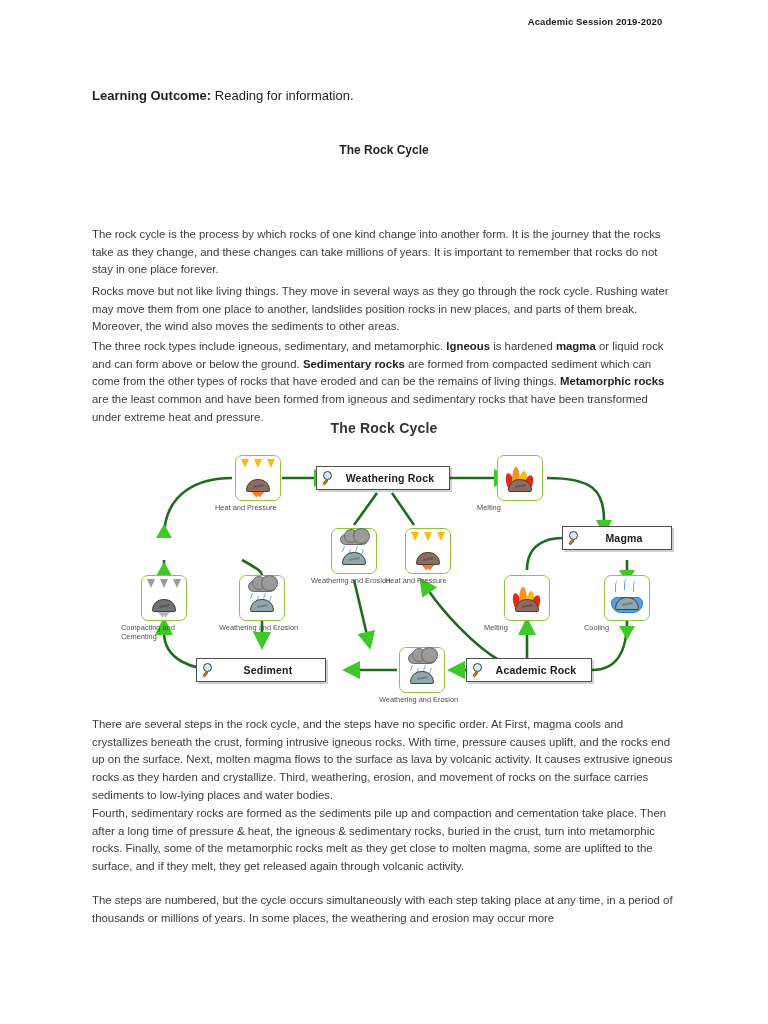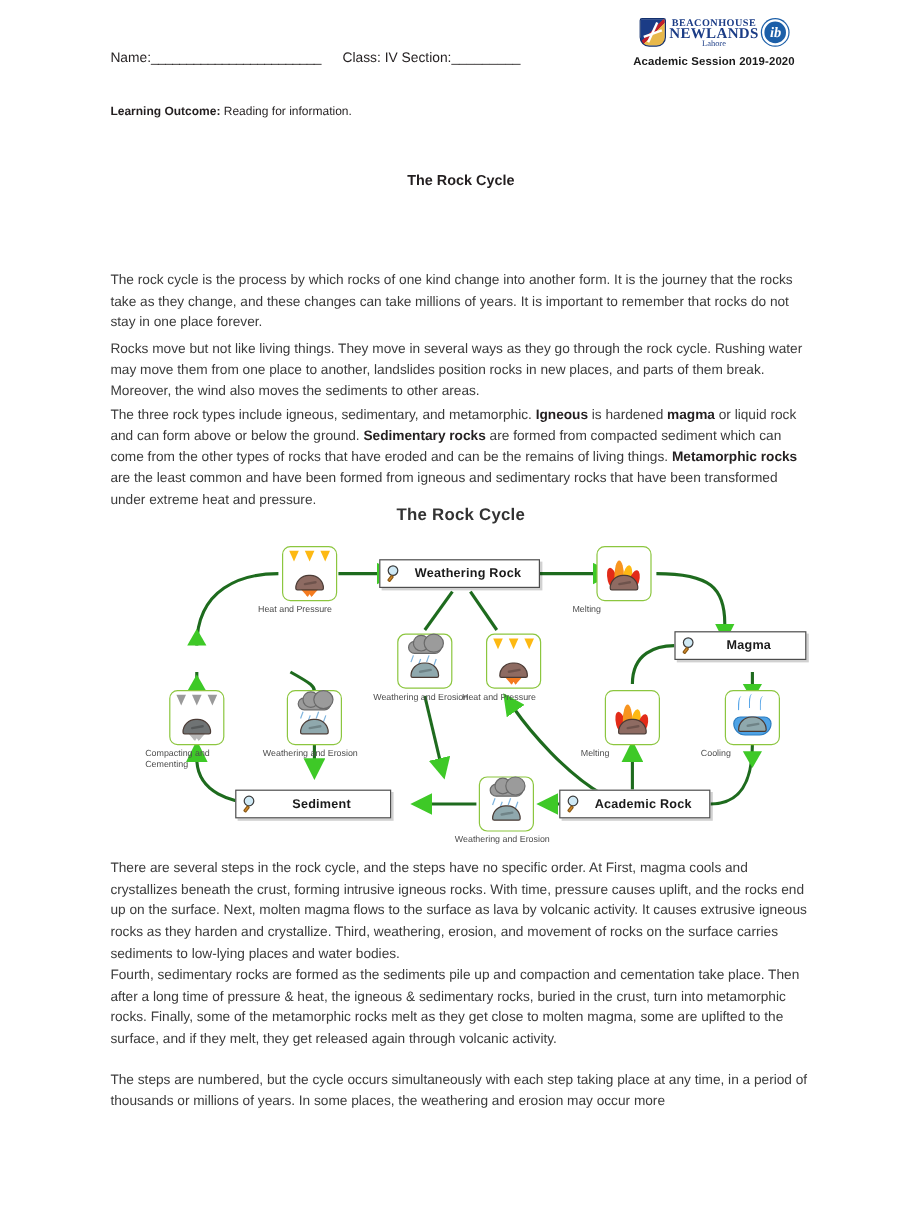--- a/index.html
+++ b/index.html
@@ -61,21 +61,21 @@
 
   .idline {
     position:absolute; top:43px; left:92px; width:420px;
     font-size:11.5px; color:#231f20; white-space:nowrap;
   }
   .idline .blank-long { letter-spacing:-.5px; }
   .idline .gap { display:inline-block; width:18px; }
 
   .outcome {
     position:absolute; top:88px; left:92px;
-    font-size:10px; color:#231f20;
+    font-size:13px; color:#231f20;
   }
   .outcome b { font-weight:700; }
 
   
   .doc-title {
     position:absolute; top:143px; left:0; width:768px; text-align:center;
     font-size:12px; font-weight:700; color:#231f20;
   }
   .copy {
     position:absolute; left:92px; width:582px;
@@ -208,37 +208,23 @@
   }
   .ar-yellow { color:#fdb913; }
   .ar-grey   { color:#9a9a9a; }
 </style>
 </head>
 <body>
 
 <div class="page">
 
   <div class="logo-block">
-    <div class="logo-row">
-      <div class="crest"></div>
-      <div class="wordmark">
-        <span class="l1">BEACONHOUSE</span>
-        <span class="l2">NEWLANDS</span>
-        <span class="l3">Lahore</span>
-      </div>
-      <div class="ib-mark">ib</div>
-    </div>
     <div class="session">Academic Session 2019-2020</div>
   </div>
 
-  <div class="idline">
-    <span>Name:</span><span class="blank-long">________________________</span><span class="gap"></span><span>Class:</span>
-    <span>IV</span>
-    <span>Section:</span><span>_________</span>
-  </div>
 
   <div class="outcome">
     <b>Learning Outcome:</b>
     <span>Reading for information.</span>
   </div>
 
   <div class="doc-title">The Rock Cycle</div>
 
   <div class="copy" id="p2">The rock cycle is the process by which rocks of one kind change into another form. It is the journey that the rocks take as they change, and these changes can take millions of years. It is important to remember that rocks do not stay in one place forever.</div>
   <div class="copy" id="p3">Rocks move but not like living things. They move in several ways as they go through the rock cycle. Rushing water may move them from one place to another, landslides position rocks in new places, and parts of them break. Moreover, the wind also moves the sediments to other areas.</div>

